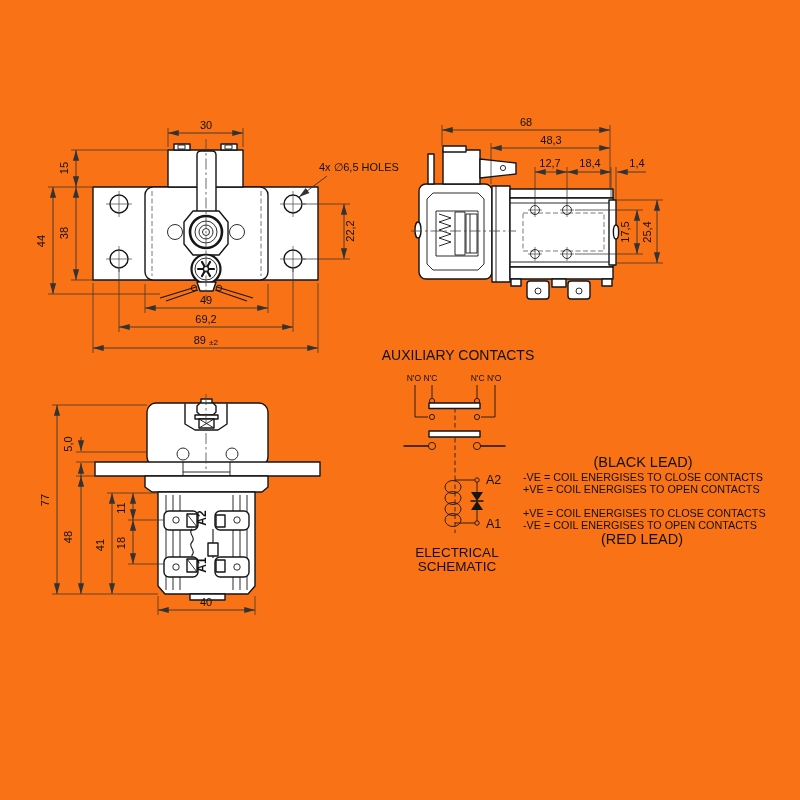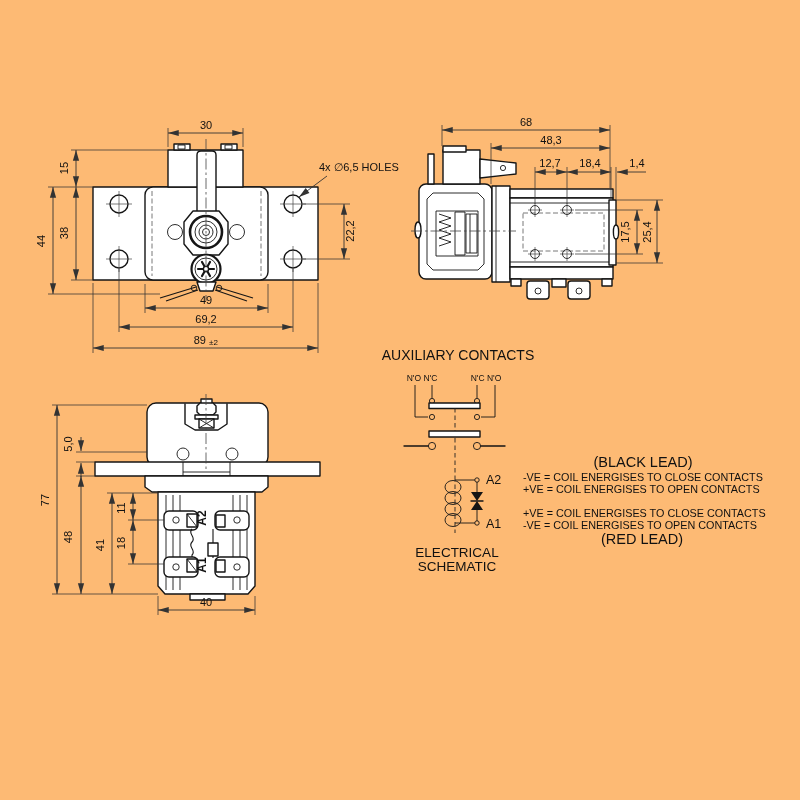--- a/index.html
+++ b/index.html
@@ -1,16 +1,16 @@
 <!DOCTYPE html>
 <html><head>
 <meta charset="utf-8">
 <style>
   html,body{margin:0;padding:0;background:#fff;}
-  .stage{position:relative;width:800px;height:800px;background:#fdba74;overflow:hidden;}
+  .stage{position:relative;width:800px;height:800px;background:#f97316;overflow:hidden;}
   svg{display:block;}
   .part{fill:none;stroke:#151515;stroke-width:1.4;stroke-linejoin:round;stroke-linecap:round;}
   .partw{fill:#ffffff;stroke:#151515;stroke-width:1.4;stroke-linejoin:round;}
   .pthin{fill:none;stroke:#151515;stroke-width:0.9;stroke-linejoin:round;}
   .dim{fill:none;stroke:#333333;stroke-width:0.9;}
   .dimA{marker-start:url(#ar);marker-end:url(#ar);}
   .dimE{marker-end:url(#ar);}
   .ext{fill:none;stroke:#333333;stroke-width:0.75;}
   .cl{fill:none;stroke:#444444;stroke-width:0.8;stroke-dasharray:11 3 2.5 3;}
   .hid{fill:none;stroke:#555555;stroke-width:0.8;stroke-dasharray:5 2.5;}

